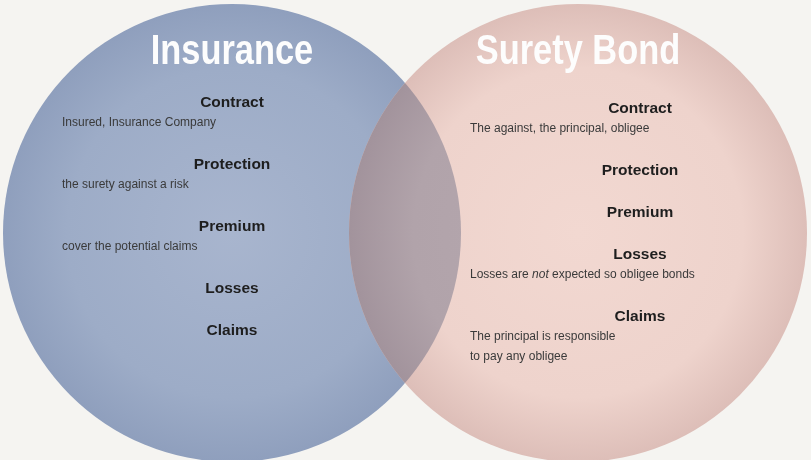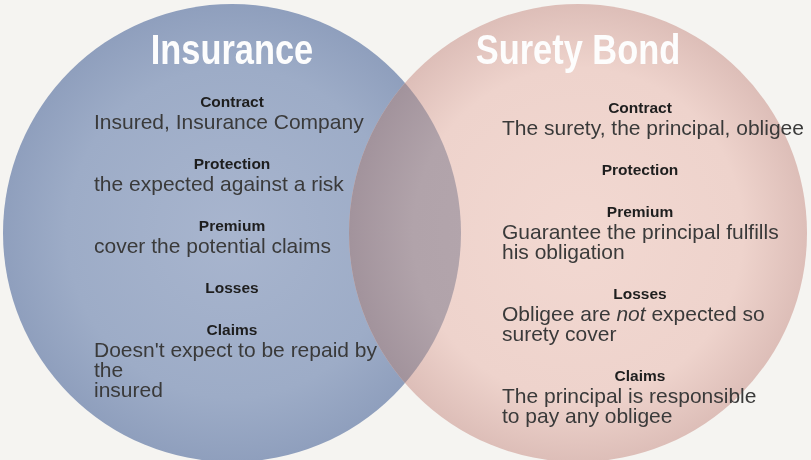--- a/index.html
+++ b/index.html
@@ -45,25 +45,24 @@
   .col-right { left: 470px; top: 98px;  }
   .sec { margin-bottom: 22px; }
   .sec .h {
     font-size: 15.5px;
     line-height: 20px;
     font-weight: 700;
     color: #1e1e1e;
     text-align: center;
   }
   .sec .b {
-    font-size: 21px;
+    font-size: 12px;
     line-height: 20px;
     color: #3a3a3a;
     white-space: pre-line;
-    margin-left: 32px;
   }
   .sec .b em { font-style: italic; }
 </style>
 </head>
 <body>
 
 <div class="stage">
 
   <svg width="811" height="460" viewBox="0 0 811 460">
     <defs>
@@ -95,51 +94,48 @@
   <div class="circle-title title-left">Insurance</div>
   <div class="circle-title title-right">Surety Bond</div>
 
   <div class="col col-left">
     <div class="sec">
       <div class="h">Contract</div>
       <div class="b">Insured, Insurance Company</div>
     </div>
     <div class="sec">
       <div class="h">Protection</div>
-      <div class="b">the expected against a risk</div>
+      <div class="b">the surety against a risk</div>
     </div>
     <div class="sec">
       <div class="h">Premium</div>
       <div class="b">cover the potential claims</div>
     </div>
     <div class="sec">
       <div class="h">Losses</div>
     </div>
     <div class="sec">
       <div class="h">Claims</div>
-      <div class="b">Doesn't expect to be repaid by the
-insured</div>
     </div>
   </div>
 
   <div class="col col-right">
     <div class="sec">
       <div class="h">Contract</div>
-      <div class="b">The surety, the principal, obligee</div>
+      <div class="b">The against, the principal, obligee</div>
     </div>
     <div class="sec">
       <div class="h">Protection</div>
     </div>
     <div class="sec">
       <div class="h">Premium</div>
-      <div class="b">Guarantee the principal fulfills his obligation</div>
     </div>
     <div class="sec">
       <div class="h">Losses</div>
-      <div class="b"><span>Obligee are </span><em>not</em><span> expected so surety cover</span></div>
+      <div class="b"><span>Losses are </span><em>not</em><span> expected so obligee bonds</span></div>
     </div>
     <div class="sec">
       <div class="h">Claims</div>
       <div class="b">The principal is responsible
 to pay any obligee</div>
     </div>
   </div>
 
 </div>
 

